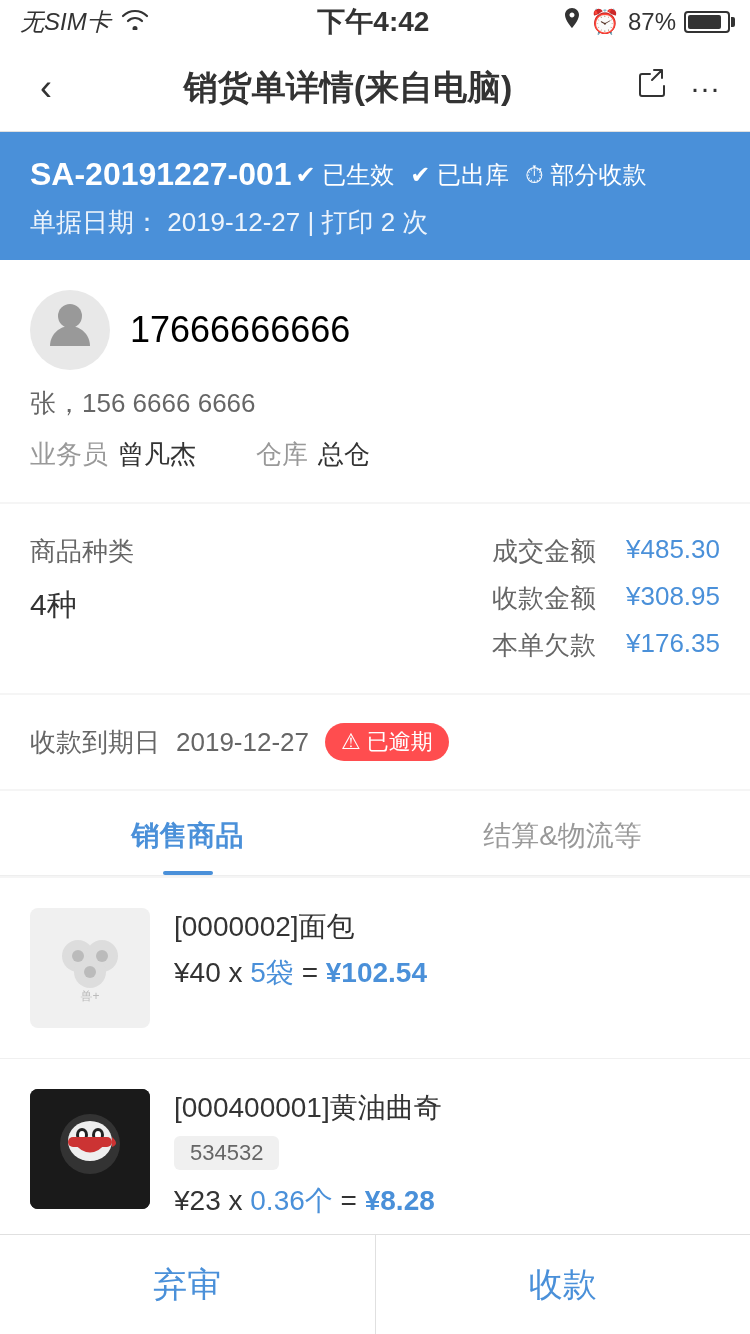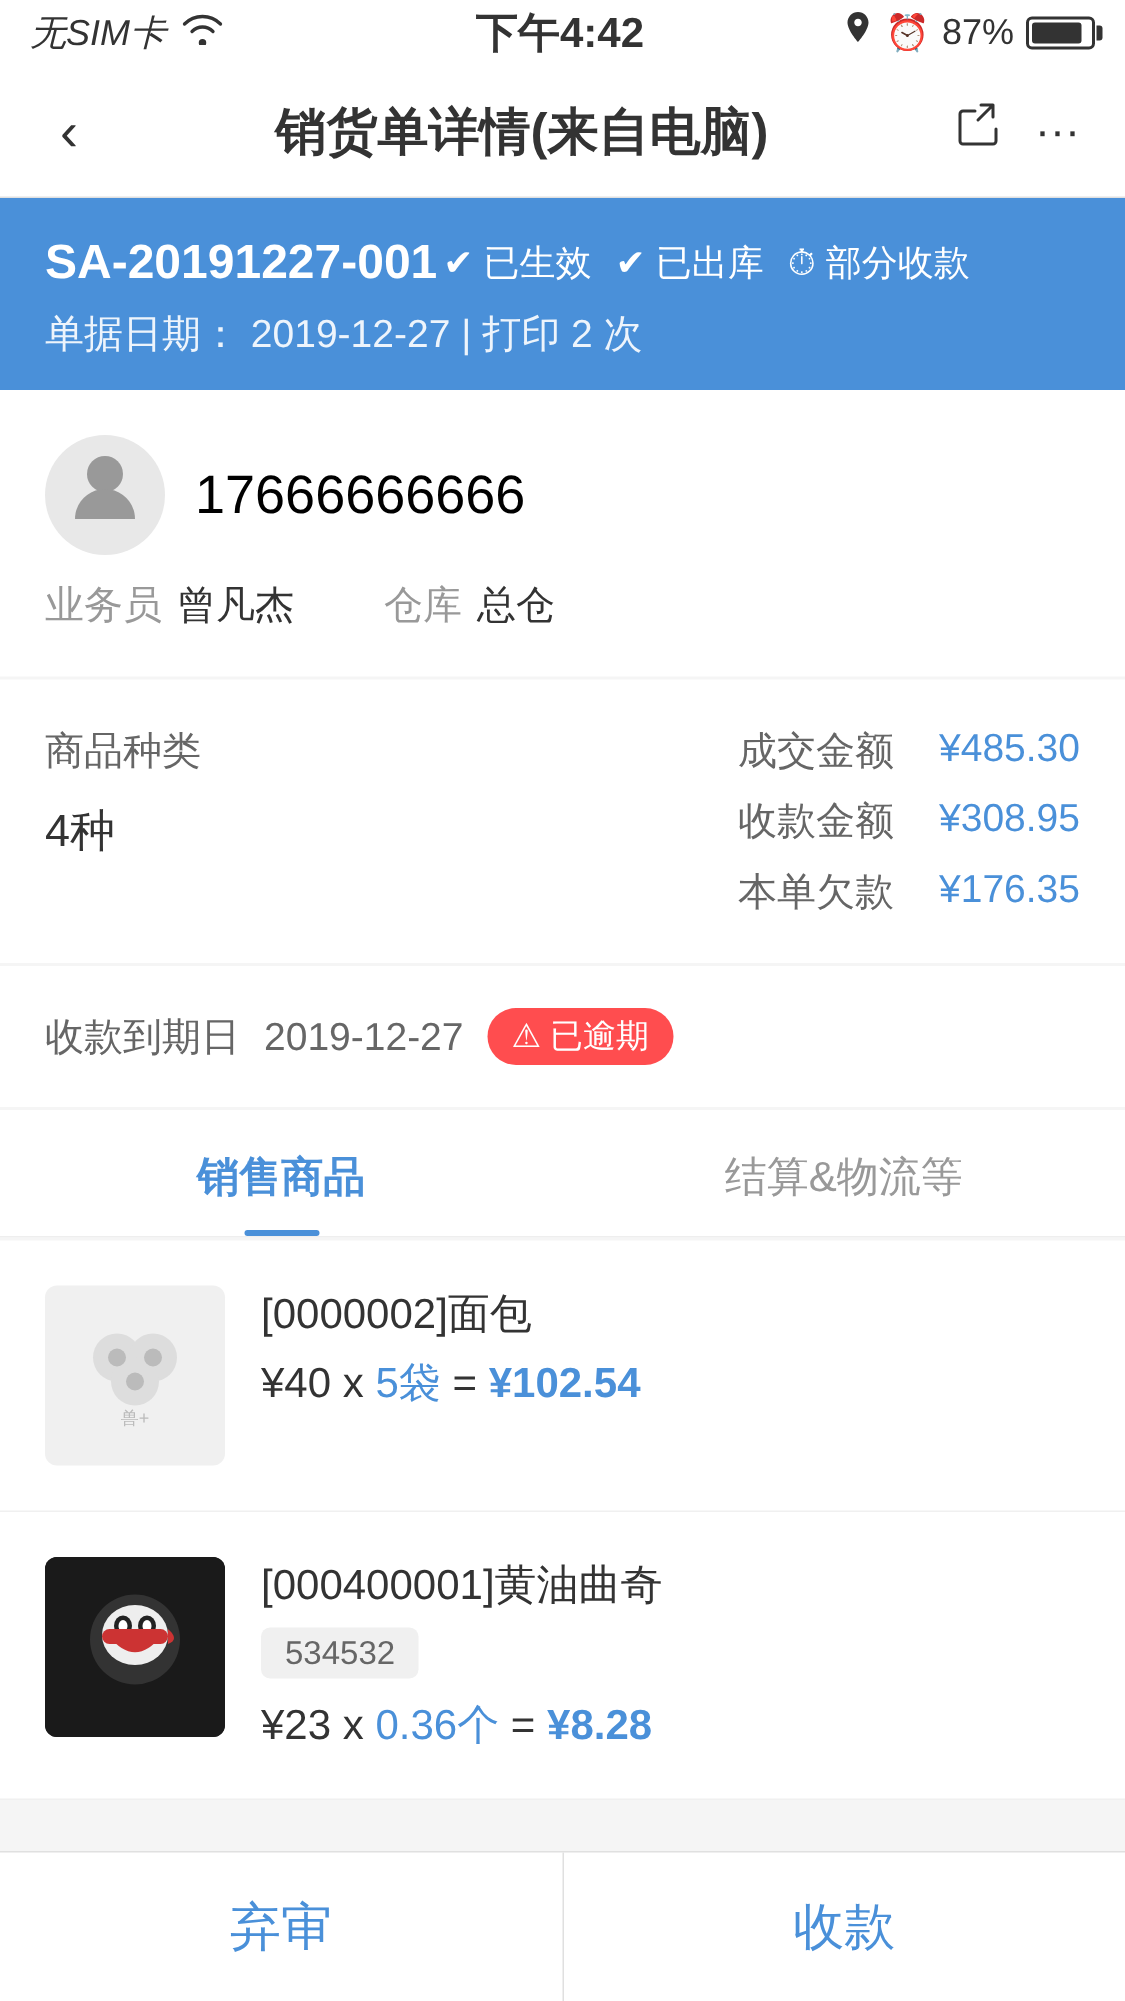--- a/index.html
+++ b/index.html
@@ -307,20 +307,21 @@
     <div class="avatar">
       <span class="avatar-icon">
         <svg width="60" height="60" viewBox="0 0 60 60" fill="#999">
           <circle cx="30" cy="22" r="12"></circle>
           <path d="M10 52c0-11 9-20 20-20s20 9 20 20" fill="#999"></path>
         </svg>
       </span>
     </div>
     <span class="customer-name">17666666666</span>
   </div>
+  <div class="customer-sub">张，156 6666 6666</div>
   <div class="customer-info">
     <div class="info-item">
       <span class="info-label">业务员</span>
       <span class="info-value">曾凡杰</span>
     </div>
     <div class="info-item">
       <span class="info-label">仓库</span>
       <span class="info-value">总仓</span>
     </div>
   </div>

